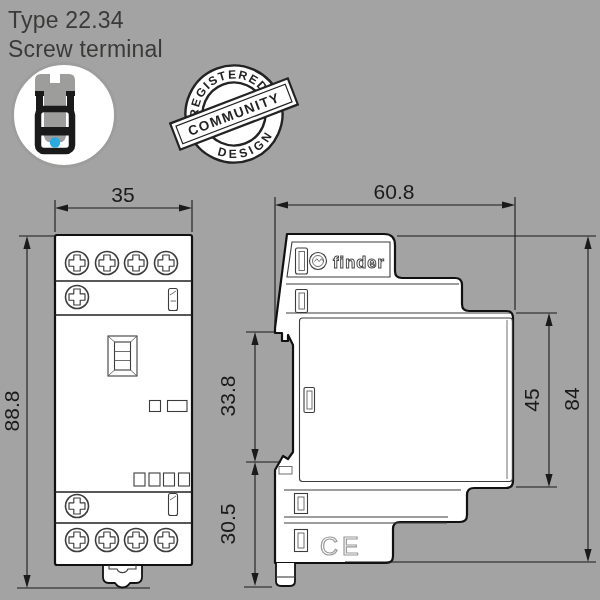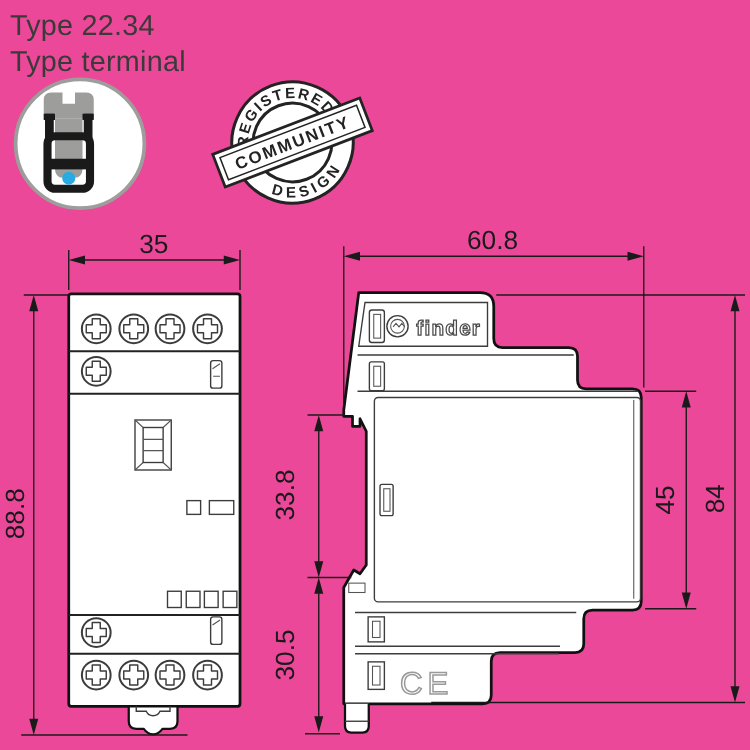--- a/index.html
+++ b/index.html
@@ -1,16 +1,16 @@
 <!DOCTYPE html>
 <html><head>
 <meta charset="utf-8">
 <style>
   html,body{margin:0;padding:0;background:#fff;}
-  .canvas{position:relative;width:600px;height:600px;background:#ec4899;overflow:hidden;
+  .canvas{position:relative;width:600px;height:600px;background:#a3a3a3;overflow:hidden;
           font-family:"Liberation Sans",sans-serif;}
   .hdr{position:absolute;left:8px;top:6px;color:#3a3a39;font-size:23px;line-height:29px;
        letter-spacing:0.2px;}
   svg{position:absolute;left:0;top:0;}
   
   .outline{fill:#fff;stroke:#111;stroke-width:2.2;stroke-linejoin:round;}
   .outline2{fill:#fff;stroke:#111;stroke-width:1.8;stroke-linejoin:round;}
   .mid{fill:none;stroke:#222;stroke-width:1.6;}
   .thin{fill:none;stroke:#3c3c3c;stroke-width:1.1;}
   .thin2{fill:none;stroke:#555;stroke-width:0.85;}
@@ -28,21 +28,21 @@
             letter-spacing:1px;text-anchor:middle;}
   .cetxt{font-size:25px;fill:none;stroke:#9a9a9a;stroke-width:1.2;letter-spacing:4px;}
 </style>
 </head>
 <body>
 
 <div class="canvas">
 
   <div class="hdr">
     <div>Type 22.34</div>
-    <div>Type terminal</div>
+    <div>Screw terminal</div>
   </div>
 
   <svg width="600" height="600" viewBox="0 0 600 600">
     <defs>
       <g id="screw">
         <circle r="11.5" class="scr"></circle>
         <path class="scrplus" d="M-3.2,-8 h6.4 v4.8 h4.8 v6.4 h-4.8 v4.8 h-6.4 v-4.8 h-4.8 v-6.4 h4.8 Z"></path>
       </g>
       <path id="arcTop" d="M -35.5,0 A 35.5,35.5 0 0 1 35.5,0"></path>
       <path id="arcBot" d="M -44,0 A 44,44 0 0 0 44,0"></path>

